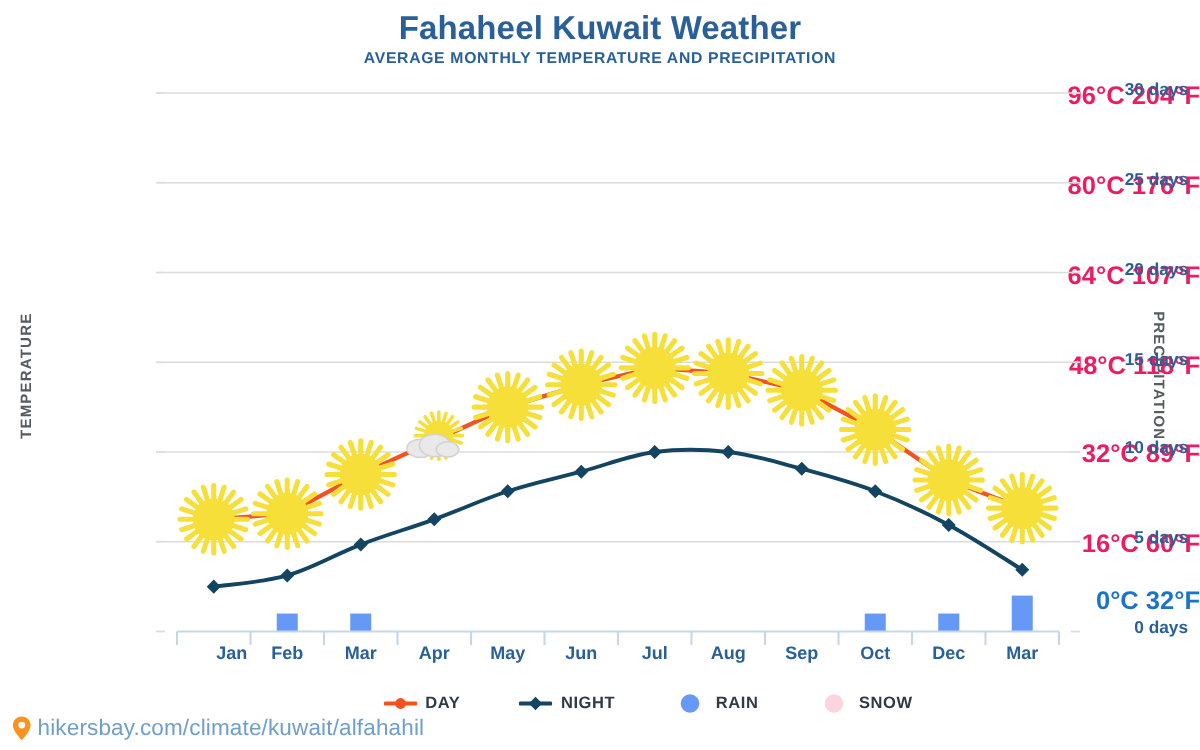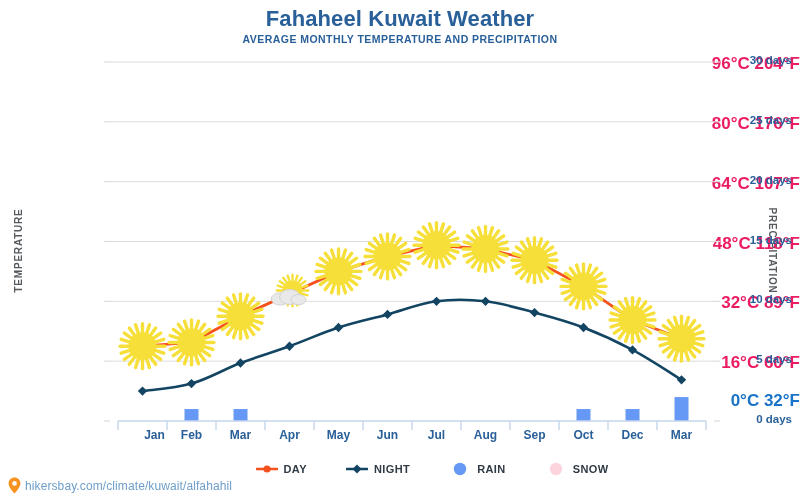--- a/index.html
+++ b/index.html
@@ -141,21 +141,21 @@
   
   .footer {
     position: absolute;
     left: 8px;
     top: 477px;
     display: flex;
     align-items: center;
     gap: 4px;
   }
   .footer-url {
-    font-size: 12px;
+    font-size: 15px;
     color: #6e9ec9;
     letter-spacing: 0.1px;
   }
 </style>
 </head>
 <body>
 
 <div id="chart-root">
 
   <div class="chart-title">Fahaheel Kuwait Weather</div>

